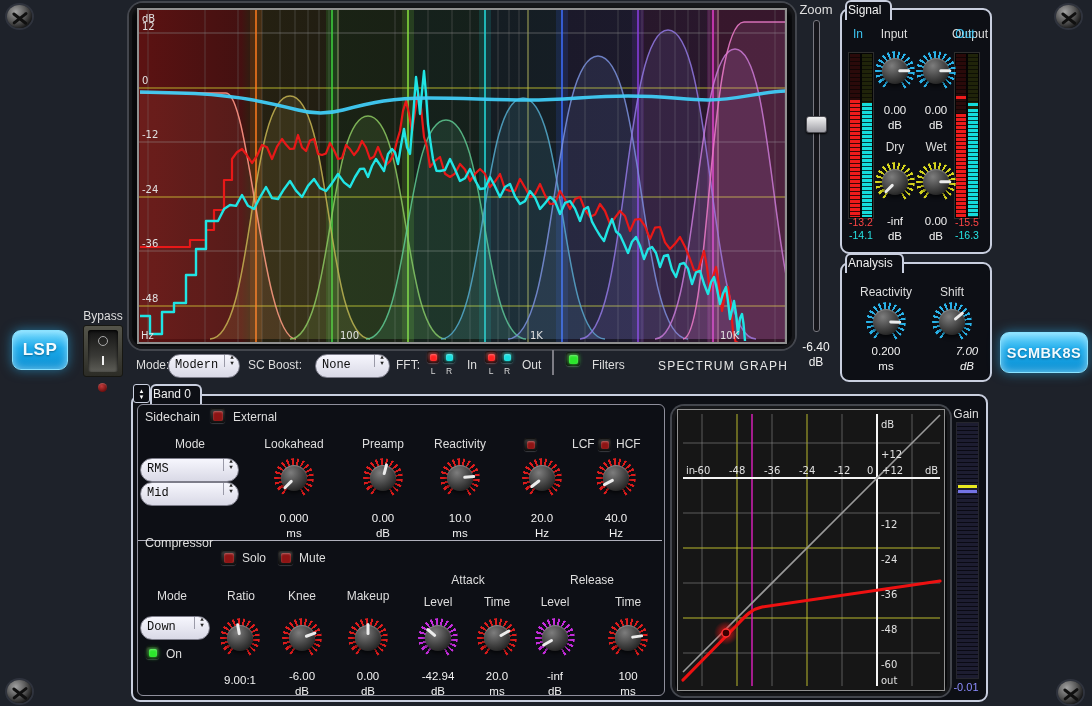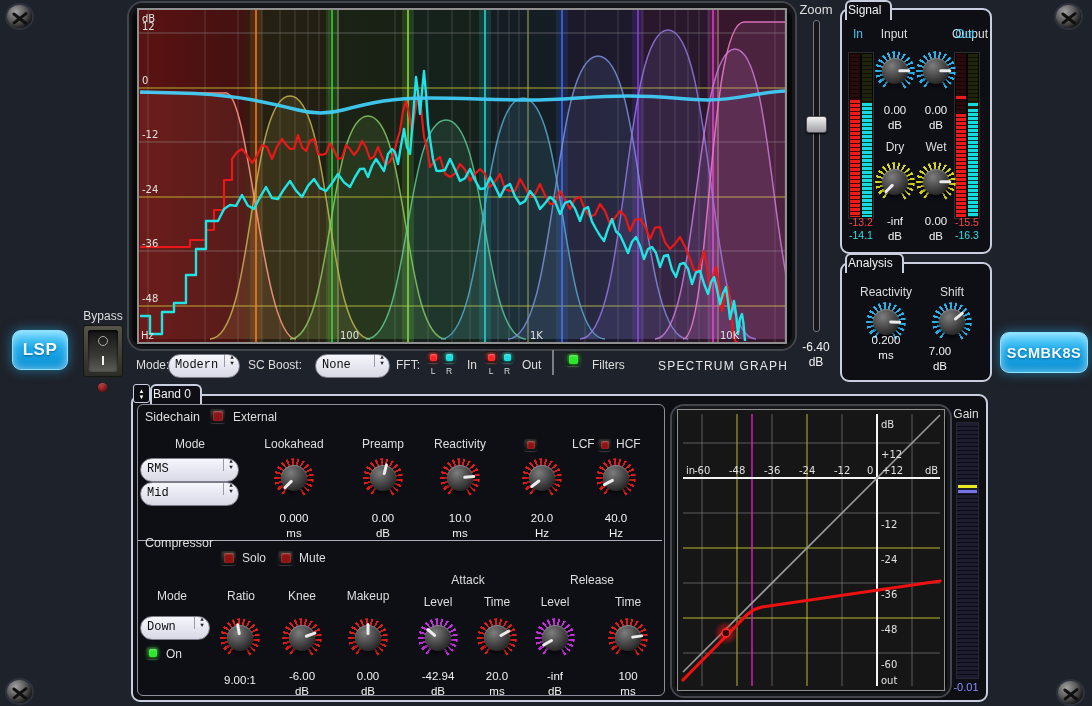--- a/index.html
+++ b/index.html
@@ -347,25 +347,25 @@
       <i class="gap"></i>
       <i class="cap"></i>
       <i class="ptr"></i>
     </div>
   <div class="knob" style="left:932px;top:302px;--kc:#2ab4ea;--ang:230deg;">
       <i class="ring"></i>
       <i class="gap"></i>
       <i class="cap"></i>
       <i class="ptr"></i>
     </div>
-  <div class="kval" style="left:856px;top:333px;width:60px;text-align:center;">
+  <div class="kval" style="left:856px;top:344px;width:60px;text-align:center;">
       <div>0.200</div>
       <div>ms</div>
     </div>
-  <div class="kval" style="left:910px;top:344px;width:60px;">
+  <div class="kval" style="left:937px;top:344px;width:60px;font-style:italic;">
       <div>7.00</div>
       <div>dB</div>
     </div>
 
   <div class="glowbtn" style="left:1000px;top:332px;width:86px;height:39px;font-size:14.5px;">SCMBK8S</div>
 
   <div class="panel" style="left:131px;top:394px;width:853px;height:304px;"></div>
   <div class="stepper" style="left: 133px; top: 384px;">
       <span>▲</span>
       <span>▼</span>

